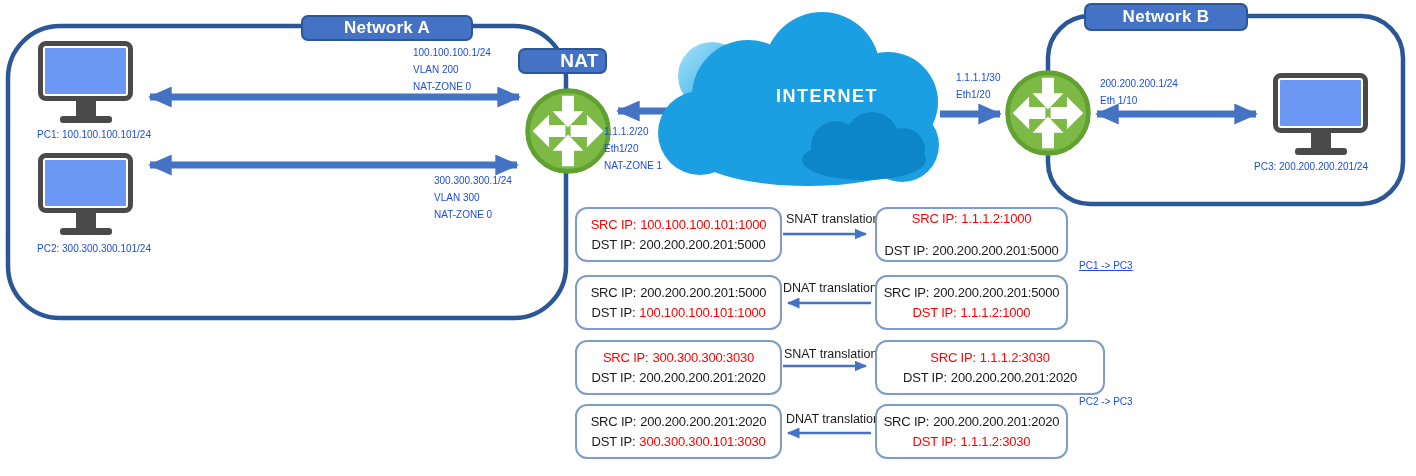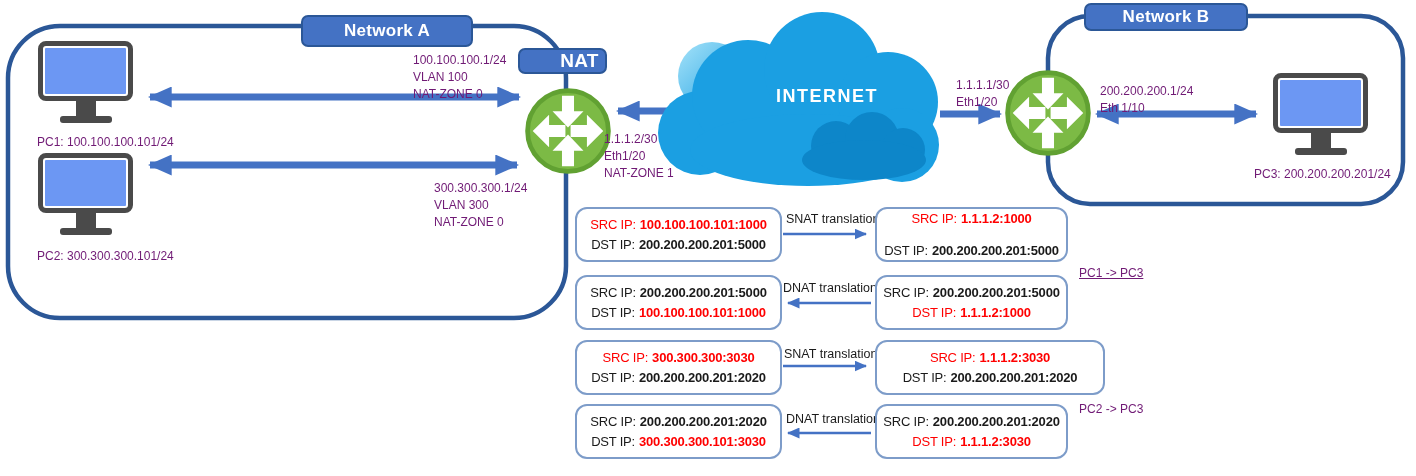--- a/index.html
+++ b/index.html
@@ -8,39 +8,39 @@
   .layer{position:absolute;left:0;top:0;z-index:1;}
   .abs{position:absolute;z-index:2;}
 
   
   .netlabel{background:#4472C4;border:2.5px solid #2B5797;border-radius:7px;color:#fff;
             display:flex;align-items:center;justify-content:center;
             font-size:17px;font-weight:600;letter-spacing:.3px;box-sizing:border-box;}
   .natlabel{font-size:19px;padding-left:34px;}
 
   
-  .note{font-size:12px;line-height:17px;color:#701a75;white-space:nowrap;margin-top:8px;}
+  .note{font-size:10px;line-height:17px;color:#1d4ed8;white-space:nowrap;}
 
   
   .inet{width:178px;text-align:center;color:#fff;font-size:18px;font-weight:bold;
         letter-spacing:1.5px;}
 
   
   .monitor{position:absolute;width:95px;z-index:2;}
   .monitor .screen{box-sizing:border-box;width:95px;height:60px;border:5px solid #4A4A4A;
                    border-radius:8px;background:#6C97F3;background-clip:content-box;padding:2px;}
   .monitor .neck{width:20px;height:15px;background:#4A4A4A;margin:0 auto;}
   .monitor .base{width:52px;height:7px;background:#4A4A4A;border-radius:3px;margin:0 auto;}
 
   
   .fbox{position:absolute;z-index:2;box-sizing:border-box;height:55px;background:#fff;
         border:2px solid #7D9CC9;border-radius:12px;display:flex;flex-direction:column;
         justify-content:center;text-align:center;font-size:13px;line-height:20px;
         letter-spacing:-0.2px;white-space:nowrap;}
-  .fbox .seg-v{margin-left:4px;font-weight:bold;}
+  .fbox .seg-v{margin-left:4px;}
   .r{color:#FF0000;}
   .k{color:#1a1a1a;}
 
   .flabel{font-size:12.5px;white-space:nowrap;}
 
   svg .netrect{fill:none;stroke:#2B5797;stroke-width:4.5;}
   svg .mainline{stroke:#4472C4;stroke-width:7;fill:none;}
   svg .flowline{stroke:#4472C4;stroke-width:2.5;fill:none;}
 </style>
 </head>
@@ -108,21 +108,21 @@
         <path d="M91 50 L72 31 V43 H53 V57 H72 V69 Z"></path>
       </g>
     </g>
 
     <line class="flowline" x1="783" y1="234" x2="866" y2="234" marker-end="url(#ah2)"></line>
     <line class="flowline" x1="871" y1="303" x2="788" y2="303" marker-end="url(#ah2)"></line>
     <line class="flowline" x1="783" y1="366" x2="866" y2="366" marker-end="url(#ah2)"></line>
     <line class="flowline" x1="871" y1="433" x2="788" y2="433" marker-end="url(#ah2)"></line>
   </svg>
 
-  <div class="abs netlabel" style="left:301px;top:15px;width:172px;height:32px;">
+  <div class="abs netlabel" style="left:301px;top:15px;width:172px;height:26px;">
     <span>Network A</span>
   </div>
   <div class="abs netlabel" style="left:1084px;top:3px;width:164px;height:28px;">
     <span>Network B</span>
   </div>
   <div class="abs netlabel natlabel" style="left:518px;top:48px;width:89px;height:26px;">
     <span>NAT</span>
   </div>
 
   <div class="abs inet" style="left:738px;top:86px;">INTERNET</div>
@@ -142,30 +142,30 @@
     <div class="neck"></div>
     <div class="base"></div>
   </div>
 
   <div class="abs note" style="left:37px;top:126px;">PC1: 100.100.100.101/24</div>
   <div class="abs note" style="left:37px;top:240px;">PC2: 300.300.300.101/24</div>
   <div class="abs note" style="left:1254px;top:158px;">PC3: 200.200.200.201/24</div>
 
   <div class="abs note" style="left:413px;top:44px;">
     <div>100.100.100.1/24</div>
-    <div>VLAN 100</div>
+    <div>VLAN 200</div>
     <div>NAT-ZONE 0</div>
   </div>
   <div class="abs note" style="left:434px;top:172px;">
     <div>300.300.300.1/24</div>
     <div>VLAN 300</div>
     <div>NAT-ZONE 0</div>
   </div>
   <div class="abs note" style="left:604px;top:123px;">
-    <div>1.1.1.2/30</div>
+    <div>1.1.1.2/20</div>
     <div>Eth1/20</div>
     <div>NAT-ZONE 1</div>
   </div>
   <div class="abs note" style="left:956px;top:69px;">
     <div>1.1.1.1/30</div>
     <div>Eth1/20</div>
   </div>
   <div class="abs note" style="left:1100px;top:75px;">
     <div>200.200.200.1/24</div>
     <div>Eth 1/10</div>

